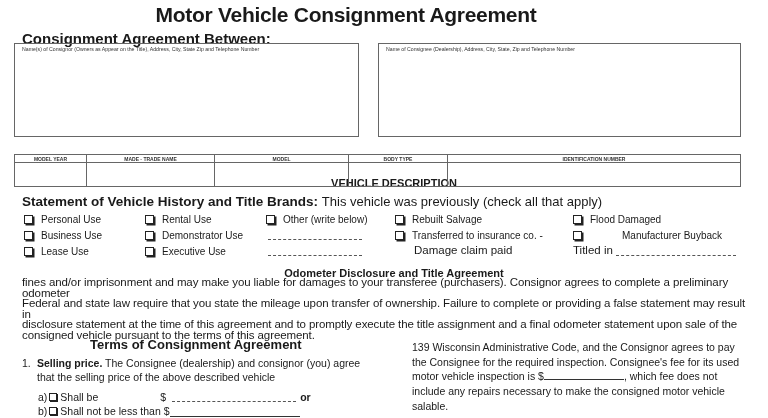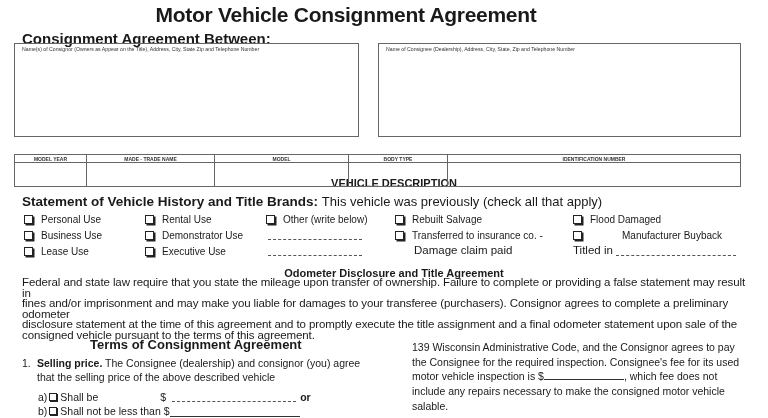--- a/index.html
+++ b/index.html
@@ -117,22 +117,22 @@
   </div>
 <div class="abs cb-item" style="left:573px; top:227px;gap:32px;">
     <span class="cb"></span>
     <span>Manufacturer Buyback</span>
   </div>
 <div class="abs plain" style="left:573px; top:244px;">Titled in</div>
 <div class="abs blank-line" style="left:616px; top:255px; width:120px;"></div>
 
 <div class="abs odo-head">Odometer Disclosure and Title Agreement</div>
 <div class="abs odo-text">
+  <div>fines and/or imprisonment and may make you liable for damages to your transferee (purchasers).  Consignor agrees to complete a preliminary odometer</div>
   <div>Federal and state law require that you state the mileage upon transfer of ownership.  Failure to complete or providing a false statement may result in</div>
-  <div>fines and/or imprisonment and may make you liable for damages to your transferee (purchasers).  Consignor agrees to complete a preliminary odometer</div>
   <div>disclosure statement at the time of this agreement and to promptly execute the title assignment and a final odometer statement upon sale of the</div>
   <div>consigned vehicle pursuant to the terms of this agreement.</div>
 </div>
 
 <div class="abs terms-head">Terms of Consignment Agreement</div>
 
 <div class="abs terms-item">
   <div style="display:flex;">
     <span style="width:15px; flex:none;">1.</span>
     <span>

